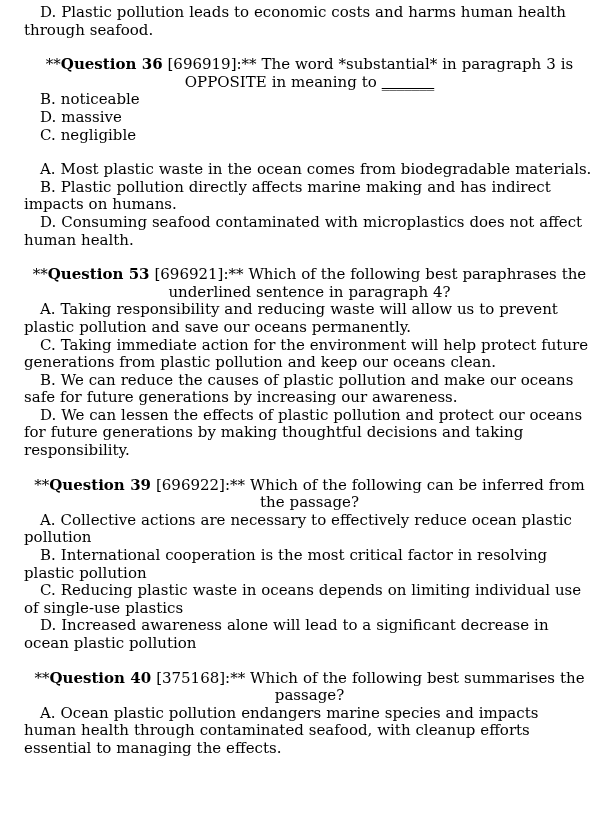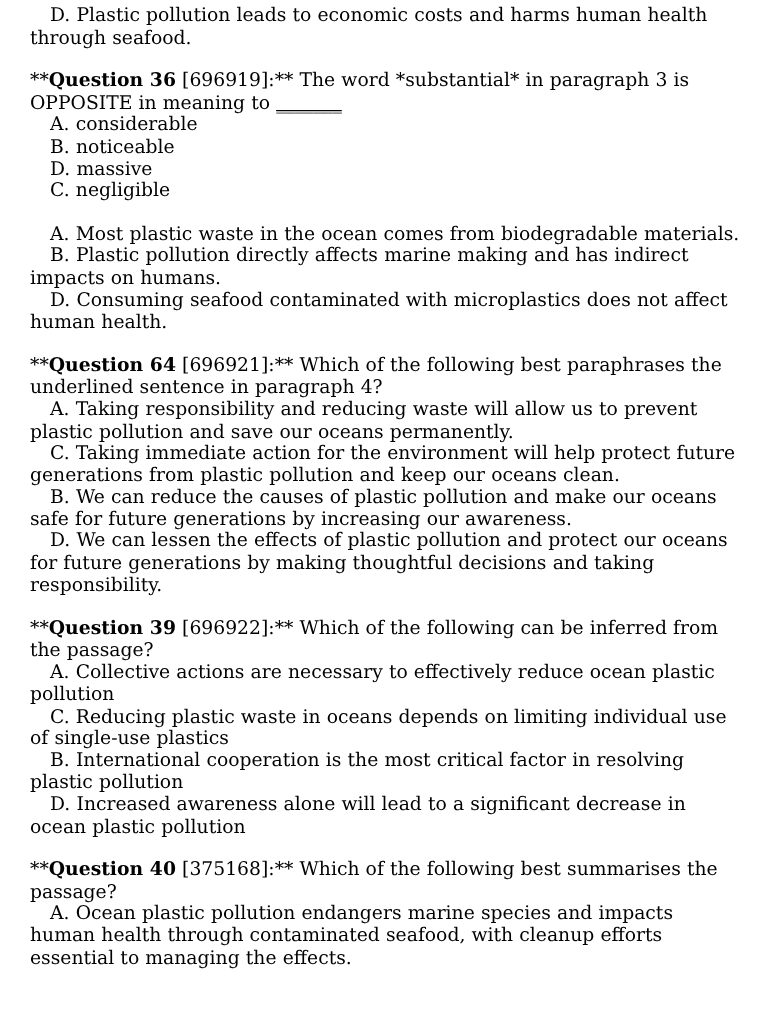--- a/index.html
+++ b/index.html
@@ -29,20 +29,21 @@
     line-height: 17.6px;
     margin: 0;
     text-align: left;
     word-spacing: 0.01em;
   }
   .block.indent {
     text-indent: 16px;
   }
   .block.flush {
     text-indent: 0;
+    text-align: center;
   }
   
   .group {
     margin-bottom: 17px;
   }
   .group:last-child {
     margin-bottom: 0;
   }
   .qlabel {
     font-weight: bold;
@@ -55,42 +56,41 @@
 </head>
 <body>
 
 <div class="page">
   <div id="content">
       <div class="group">
         <p class="block indent"><span>D.</span> <span>Plastic pollution leads to economic costs and harms human health through seafood.</span></p>
       </div>
       <div class="group">
         <p class="block flush"><span>**</span><span class="qlabel">Question 36</span> <span>[696919]:</span><span>**</span> <span>The word *substantial* in paragraph 3 is OPPOSITE in meaning to</span> <span class="blank-rule">_______</span></p>
-        <p class="block indent"><span>A.</span> <span>considerable</span></p>
         <p class="block indent"><span>B.</span> <span>noticeable</span></p>
         <p class="block indent"><span>D.</span> <span>massive</span></p>
         <p class="block indent"><span>C.</span> <span>negligible</span></p>
       </div>
       <div class="group">
         <p class="block indent"><span>A.</span> <span>Most plastic waste in the ocean comes from biodegradable materials.</span></p>
         <p class="block indent"><span>B.</span> <span>Plastic pollution directly affects marine making and has indirect impacts on humans.</span></p>
         <p class="block indent"><span>D.</span> <span>Consuming seafood contaminated with microplastics does not affect human health.</span></p>
       </div>
       <div class="group">
-        <p class="block flush"><span>**</span><span class="qlabel">Question 64</span> <span>[696921]:</span><span>**</span> <span>Which of the following best paraphrases the underlined sentence in paragraph 4?</span></p>
+        <p class="block flush"><span>**</span><span class="qlabel">Question 53</span> <span>[696921]:</span><span>**</span> <span>Which of the following best paraphrases the underlined sentence in paragraph 4?</span></p>
         <p class="block indent"><span>A.</span> <span>Taking responsibility and reducing waste will allow us to prevent plastic pollution and save our oceans permanently.</span></p>
         <p class="block indent"><span>C.</span> <span>Taking immediate action for the environment will help protect future generations from plastic pollution and keep our oceans clean.</span></p>
         <p class="block indent"><span>B.</span> <span>We can reduce the causes of plastic pollution and make our oceans safe for future generations by increasing our awareness.</span></p>
         <p class="block indent"><span>D.</span> <span>We can lessen the effects of plastic pollution and protect our oceans for future generations by making thoughtful decisions and taking responsibility.</span></p>
       </div>
       <div class="group">
         <p class="block flush"><span>**</span><span class="qlabel">Question 39</span> <span>[696922]:</span><span>**</span> <span>Which of the following can be inferred from the passage?</span></p>
         <p class="block indent"><span>A.</span> <span>Collective actions are necessary to effectively reduce ocean plastic pollution</span></p>
+        <p class="block indent"><span>B.</span> <span>International cooperation is the most critical factor in resolving plastic pollution</span></p>
         <p class="block indent"><span>C.</span> <span>Reducing plastic waste in oceans depends on limiting individual use of single-use plastics</span></p>
-        <p class="block indent"><span>B.</span> <span>International cooperation is the most critical factor in resolving plastic pollution</span></p>
         <p class="block indent"><span>D.</span> <span>Increased awareness alone will lead to a significant decrease in ocean plastic pollution</span></p>
       </div>
       <div class="group">
         <p class="block flush"><span>**</span><span class="qlabel">Question 40</span> <span>[375168]:</span><span>**</span> <span>Which of the following best summarises the passage?</span></p>
         <p class="block indent"><span>A.</span> <span>Ocean plastic pollution endangers marine species and impacts human health through contaminated seafood, with cleanup efforts essential to managing the effects.</span></p>
       </div>
     </div>
 </div>
 
 </body></html>

